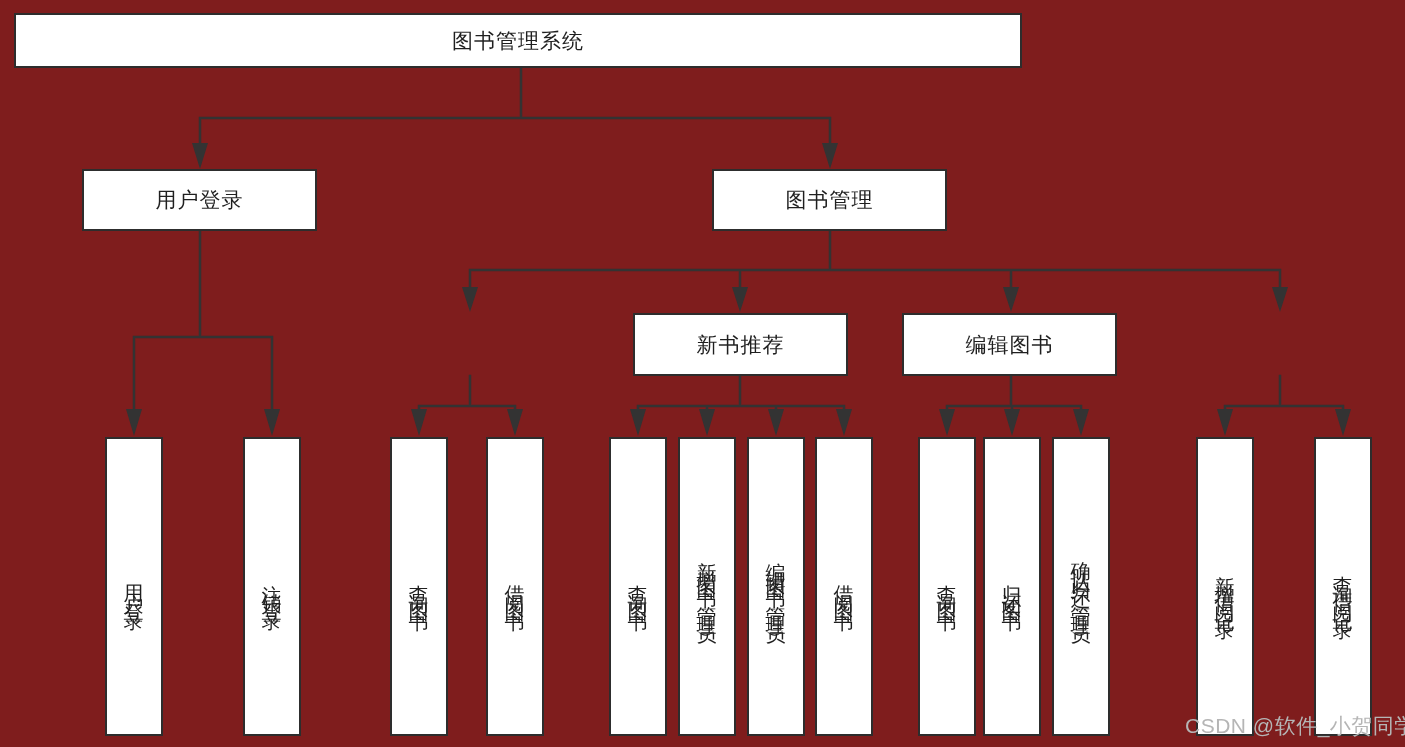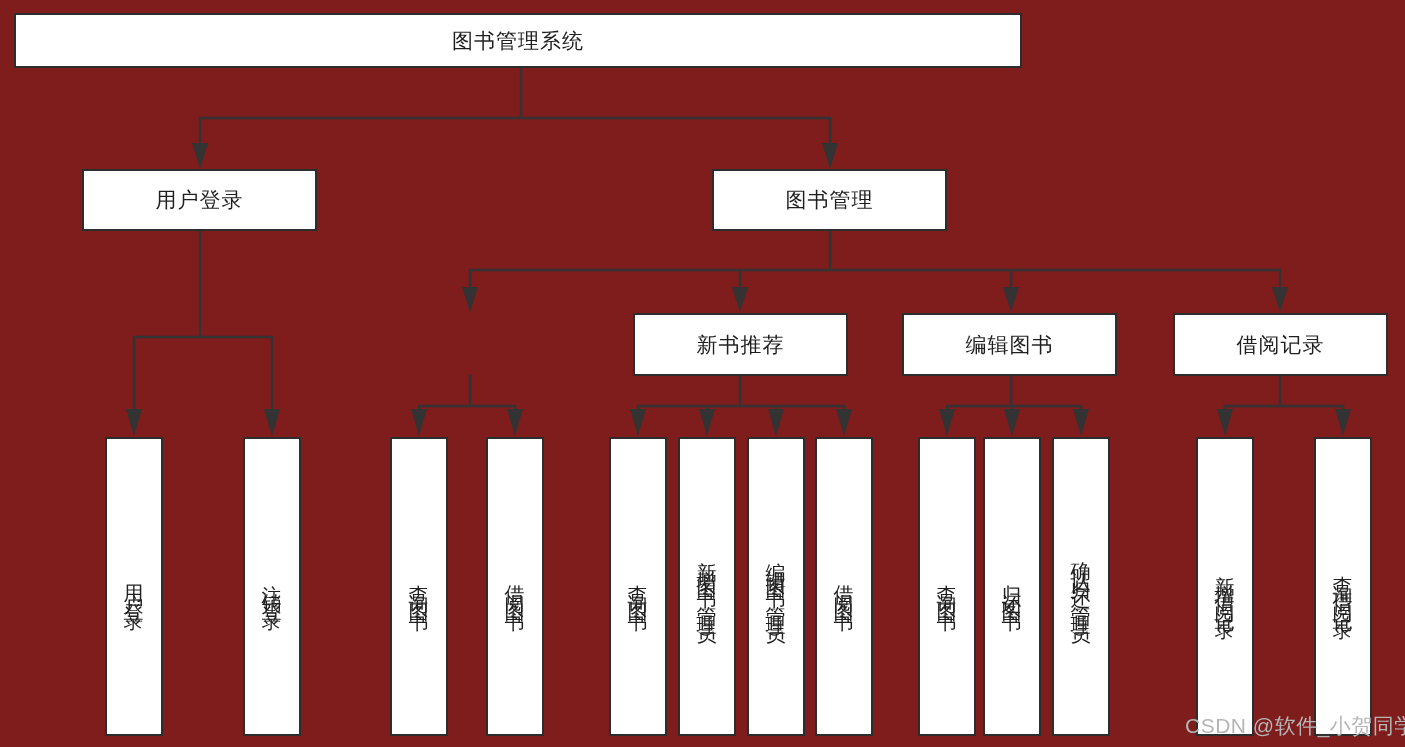--- a/index.html
+++ b/index.html
@@ -97,21 +97,20 @@
     </g>
   </svg>
 
   <div class="box root">图书管理系统</div>
 
   <div class="box lvl2" style="left:82px;">用户登录</div>
   <div class="box lvl2" style="left:712px;">图书管理</div>
 
   <div class="box lvl3" style="left:633px;">新书推荐</div>
   <div class="box lvl3" style="left:902px;">编辑图书</div>
-  <div class="box lvl3" style="left:1173px;">借阅记录</div>
 
   <div class="box vbox leaf" style="left:105px;">用户登录</div>
   <div class="box vbox leaf" style="left:243px;">注销登录</div>
 
   <div class="box vbox leaf" style="left:390px;">查询图书</div>
   <div class="box vbox leaf" style="left:486px;">借阅图书</div>
 
   <div class="box vbox leaf" style="left:609px;">查询图书</div>
   <div class="box vbox leaf" style="left:678px;">新增图书（管理员）</div>
   <div class="box vbox leaf" style="left:747px;">编辑图书（管理员）</div>

